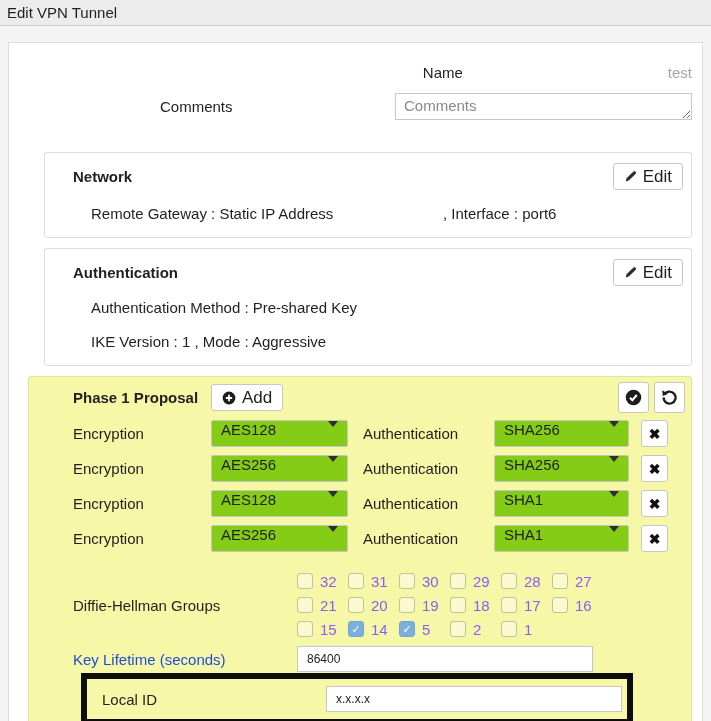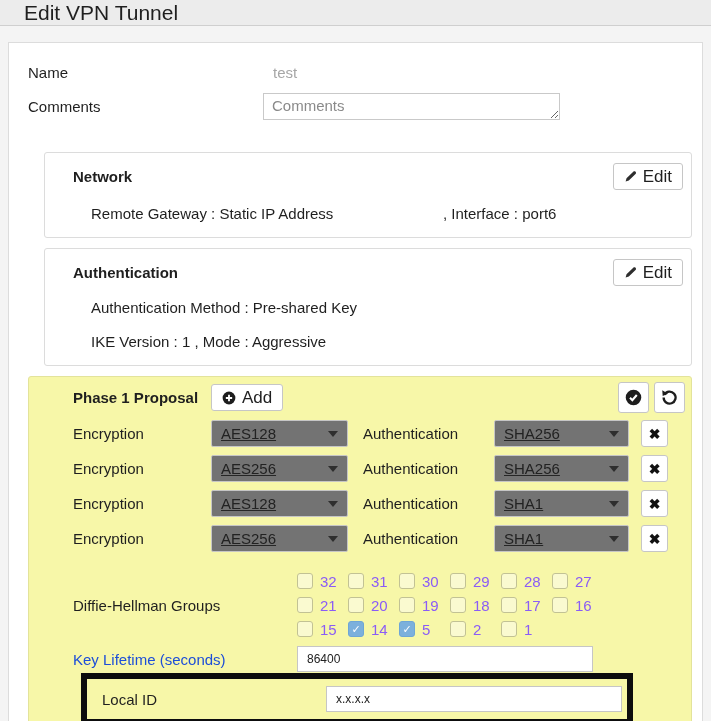--- a/index.html
+++ b/index.html
@@ -10,30 +10,30 @@
   *{box-sizing:border-box;}
   html,body{margin:0;padding:0;}
   body{
     width:711px;height:721px;overflow:hidden;position:relative;
     font-family:"Liberation Sans","DejaVu Sans",sans-serif;
     font-size:15px;color:#262626;background:#f4f4f4;
   }
   
   .titlebar{
     height:26px;background:#ececec;border-bottom:1px solid #cfcfcf;
-    line-height:26px;padding-left:24px;font-size:21px;color:#1f1f1f;
+    line-height:26px;padding-left:7px;font-size:15px;color:#1f1f1f;
   }
   
   .panel{
     position:absolute;left:8px;top:42px;width:695px;height:700px;
     background:#fff;border:1px solid #dcdcdc;
     padding:16px 10px 0 19px;
   }
   
-  .form-row{display:flex;align-items:center;margin-bottom:8px;min-height:26px;}
+  .form-row{display:flex;align-items:center;margin-bottom:8px;min-height:26px;justify-content:flex-end;}
   .form-label{width:235px;color:#1f1f1f;}
   .name-value{padding-left:10px;color:#a6a6a6;}
   .comments-ta{
     width:297px;height:27px;border:1px solid #c9c9c9;
     padding:3px 8px;font-family:"Liberation Sans","DejaVu Sans",sans-serif;
     font-size:15px;color:#333;resize:both;background:#fff;
   }
   .comments-ta::placeholder{color:#8a8a8a;}
   
   .section{
@@ -60,22 +60,22 @@
   .p1-head{display:flex;align-items:center;margin-bottom:7px;min-height:31px;}
   .p1-title{width:138px;font-weight:bold;color:#1f1f1f;}
   .p1-icons{margin-left:auto;display:flex;gap:5px;}
   .icon-btn{
     width:31px;height:31px;background:#fff;border:1px solid #c6c6c6;border-radius:3px;
     display:inline-flex;align-items:center;justify-content:center;padding:0;cursor:pointer;
   }
   .p-row{display:flex;align-items:center;margin-bottom:8px;}
   .p-label{width:138px;color:#1f1f1f;}
   .sel{
-    width:137px;height:27px;background:#737373;border:1px solid #c6c6c6;border-radius:2px;
-    display:flex;align-items:center;padding:0 9px;cursor:pointer;text-decoration:underline;
+    width:137px;height:27px;background:#84cc16;border:1px solid #c6c6c6;border-radius:2px;
+    display:flex;align-items:flex-start;padding:0 9px;cursor:pointer;
   }
   .sel.auth{width:135px;}
   .sel-text{font-size:15px;color:#222;}
   .arrow{
     margin-left:auto;width:0;height:0;
     border-left:5px solid transparent;border-right:5px solid transparent;
     border-top:6px solid #2e2e2e;
   }
   .p-auth-label{width:146px;padding-left:15px;color:#1f1f1f;}
   .x-btn{

